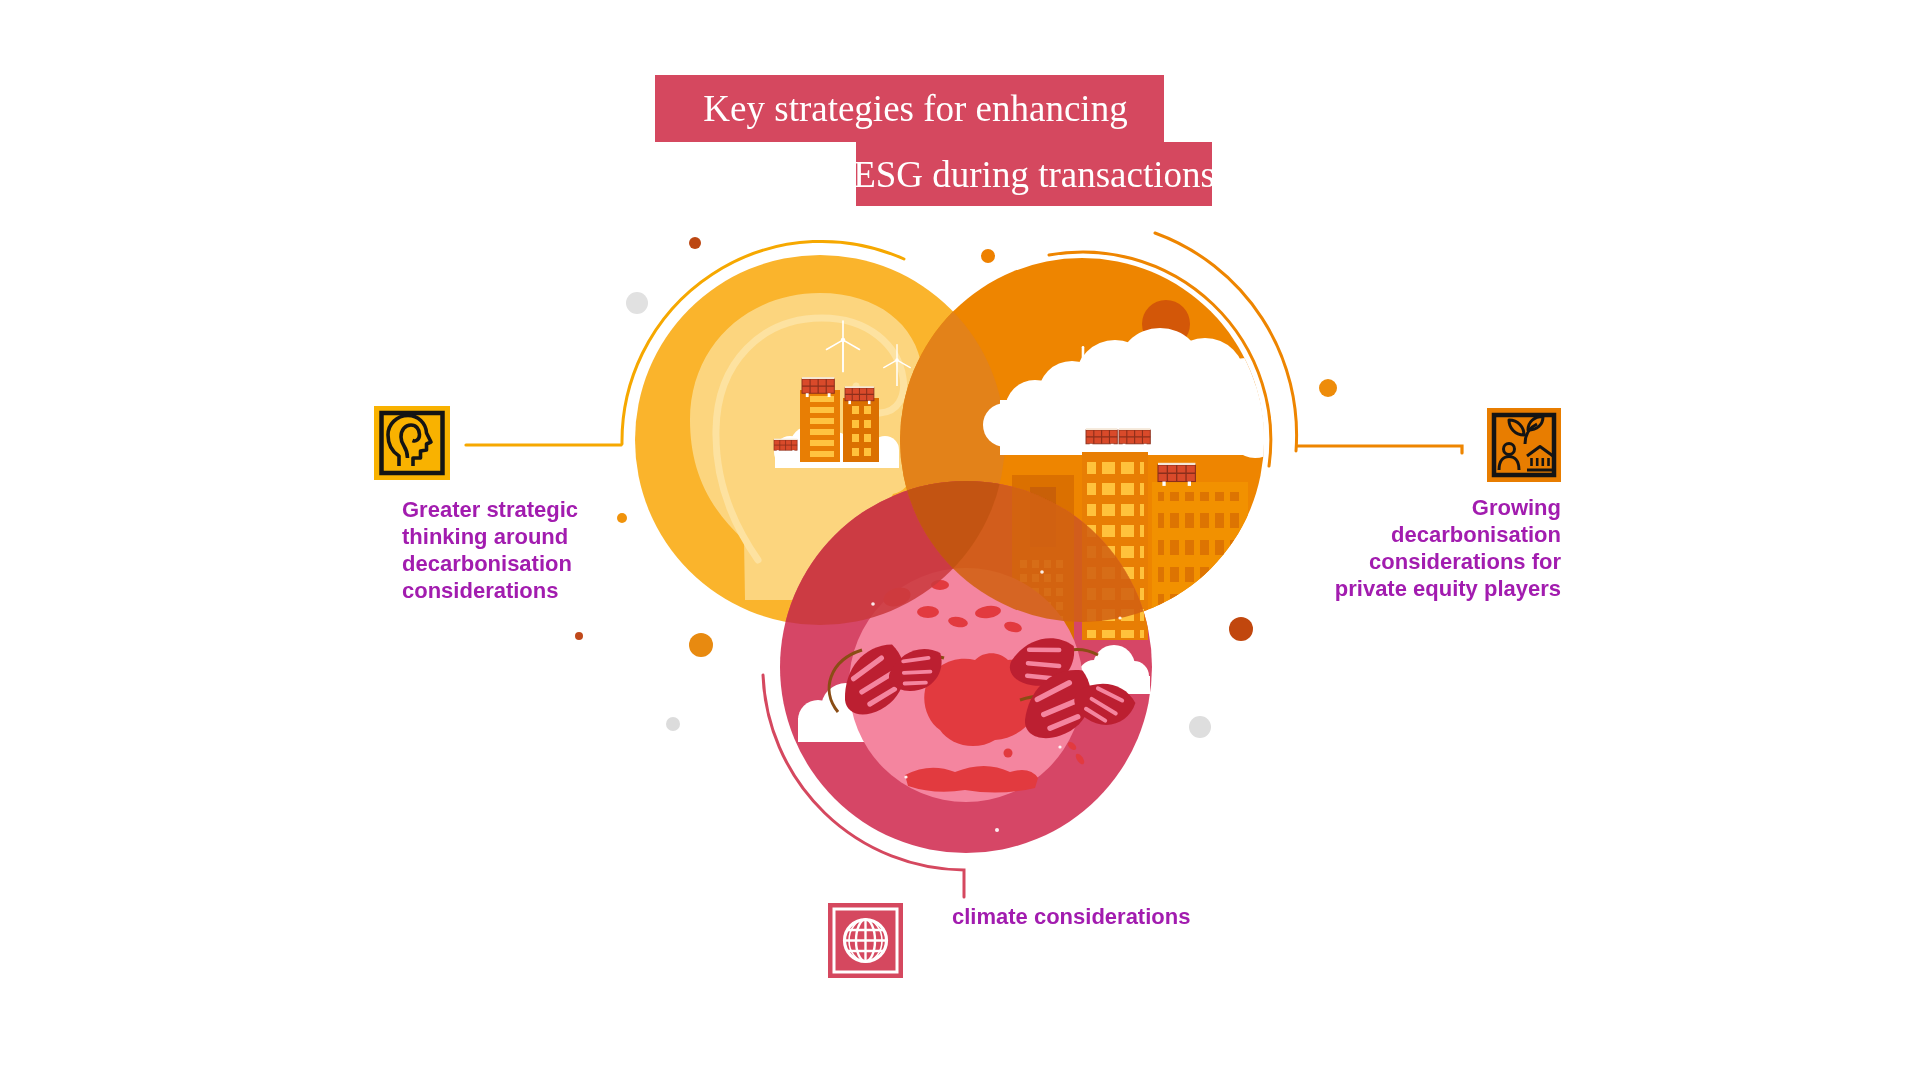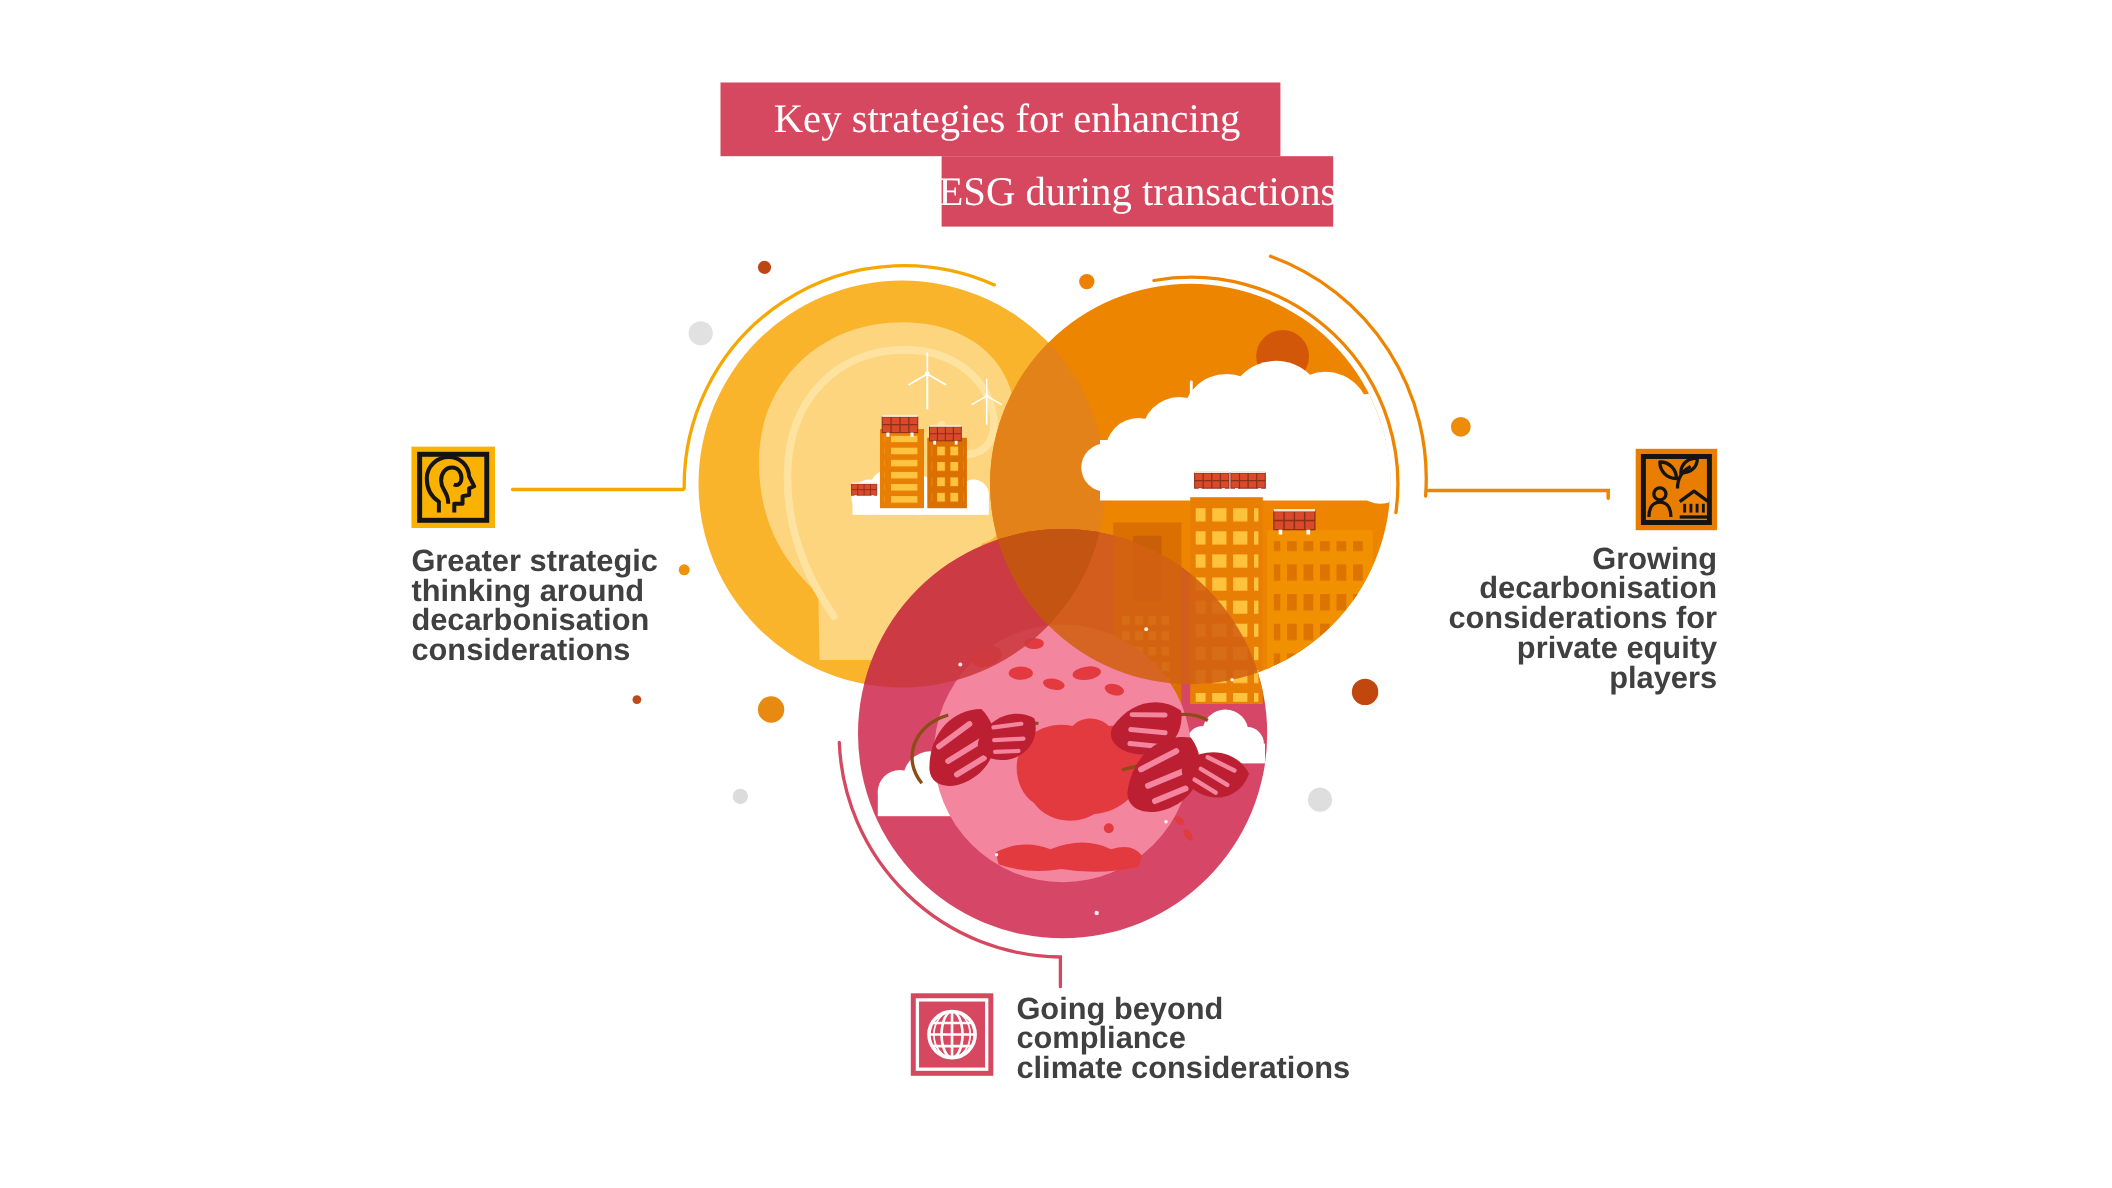--- a/index.html
+++ b/index.html
@@ -4,21 +4,21 @@
 <style>
   html,body{margin:0;padding:0;}
   body{width:1920px;height:1080px;background:#ffffff;position:relative;overflow:hidden;
        font-family:"Liberation Sans", sans-serif;}
   .stage{position:absolute;inset:0;width:1920px;height:1080px;}
   .title-box{position:absolute;background:#D5485F;color:#ffffff;
              font-family:"Liberation Serif", serif;font-size:37px;
              display:flex;align-items:center;justify-content:center;white-space:nowrap;}
   .title-box.one{left:655px;top:75px;width:497px;height:67px;padding-left:12px;}
   .title-box.two{left:856px;top:142px;width:356px;height:64px;}
-  .label{position:absolute;font-weight:700;font-size:28px;line-height:27px;color:#404040;}
+  .label{position:absolute;font-weight:700;font-size:22px;line-height:27px;color:#a21caf;margin-left:28px;}
   .label.left{left:374px;top:496px;text-align:left;width:230px;}
   .label.right{right:359px;top:494px;text-align:right;width:280px;}
   .label.bottom{left:924px;top:903px;text-align:left;width:320px;}
   svg{position:absolute;left:0;top:0;}
 </style>
 </head>
 <body>
 
 <svg class="stage" width="1920" height="1080" viewBox="0 0 1920 1080">
   <defs>
@@ -304,15 +304,14 @@
 </div>
 
 <div class="label right">
   <div>Growing</div>
   <div>decarbonisation</div>
   <div>considerations for</div>
   <div>private equity players</div>
 </div>
 
 <div class="label bottom">
-  <div>Going beyond compliance</div>
   <div>climate considerations</div>
 </div>
 
 </body></html>

